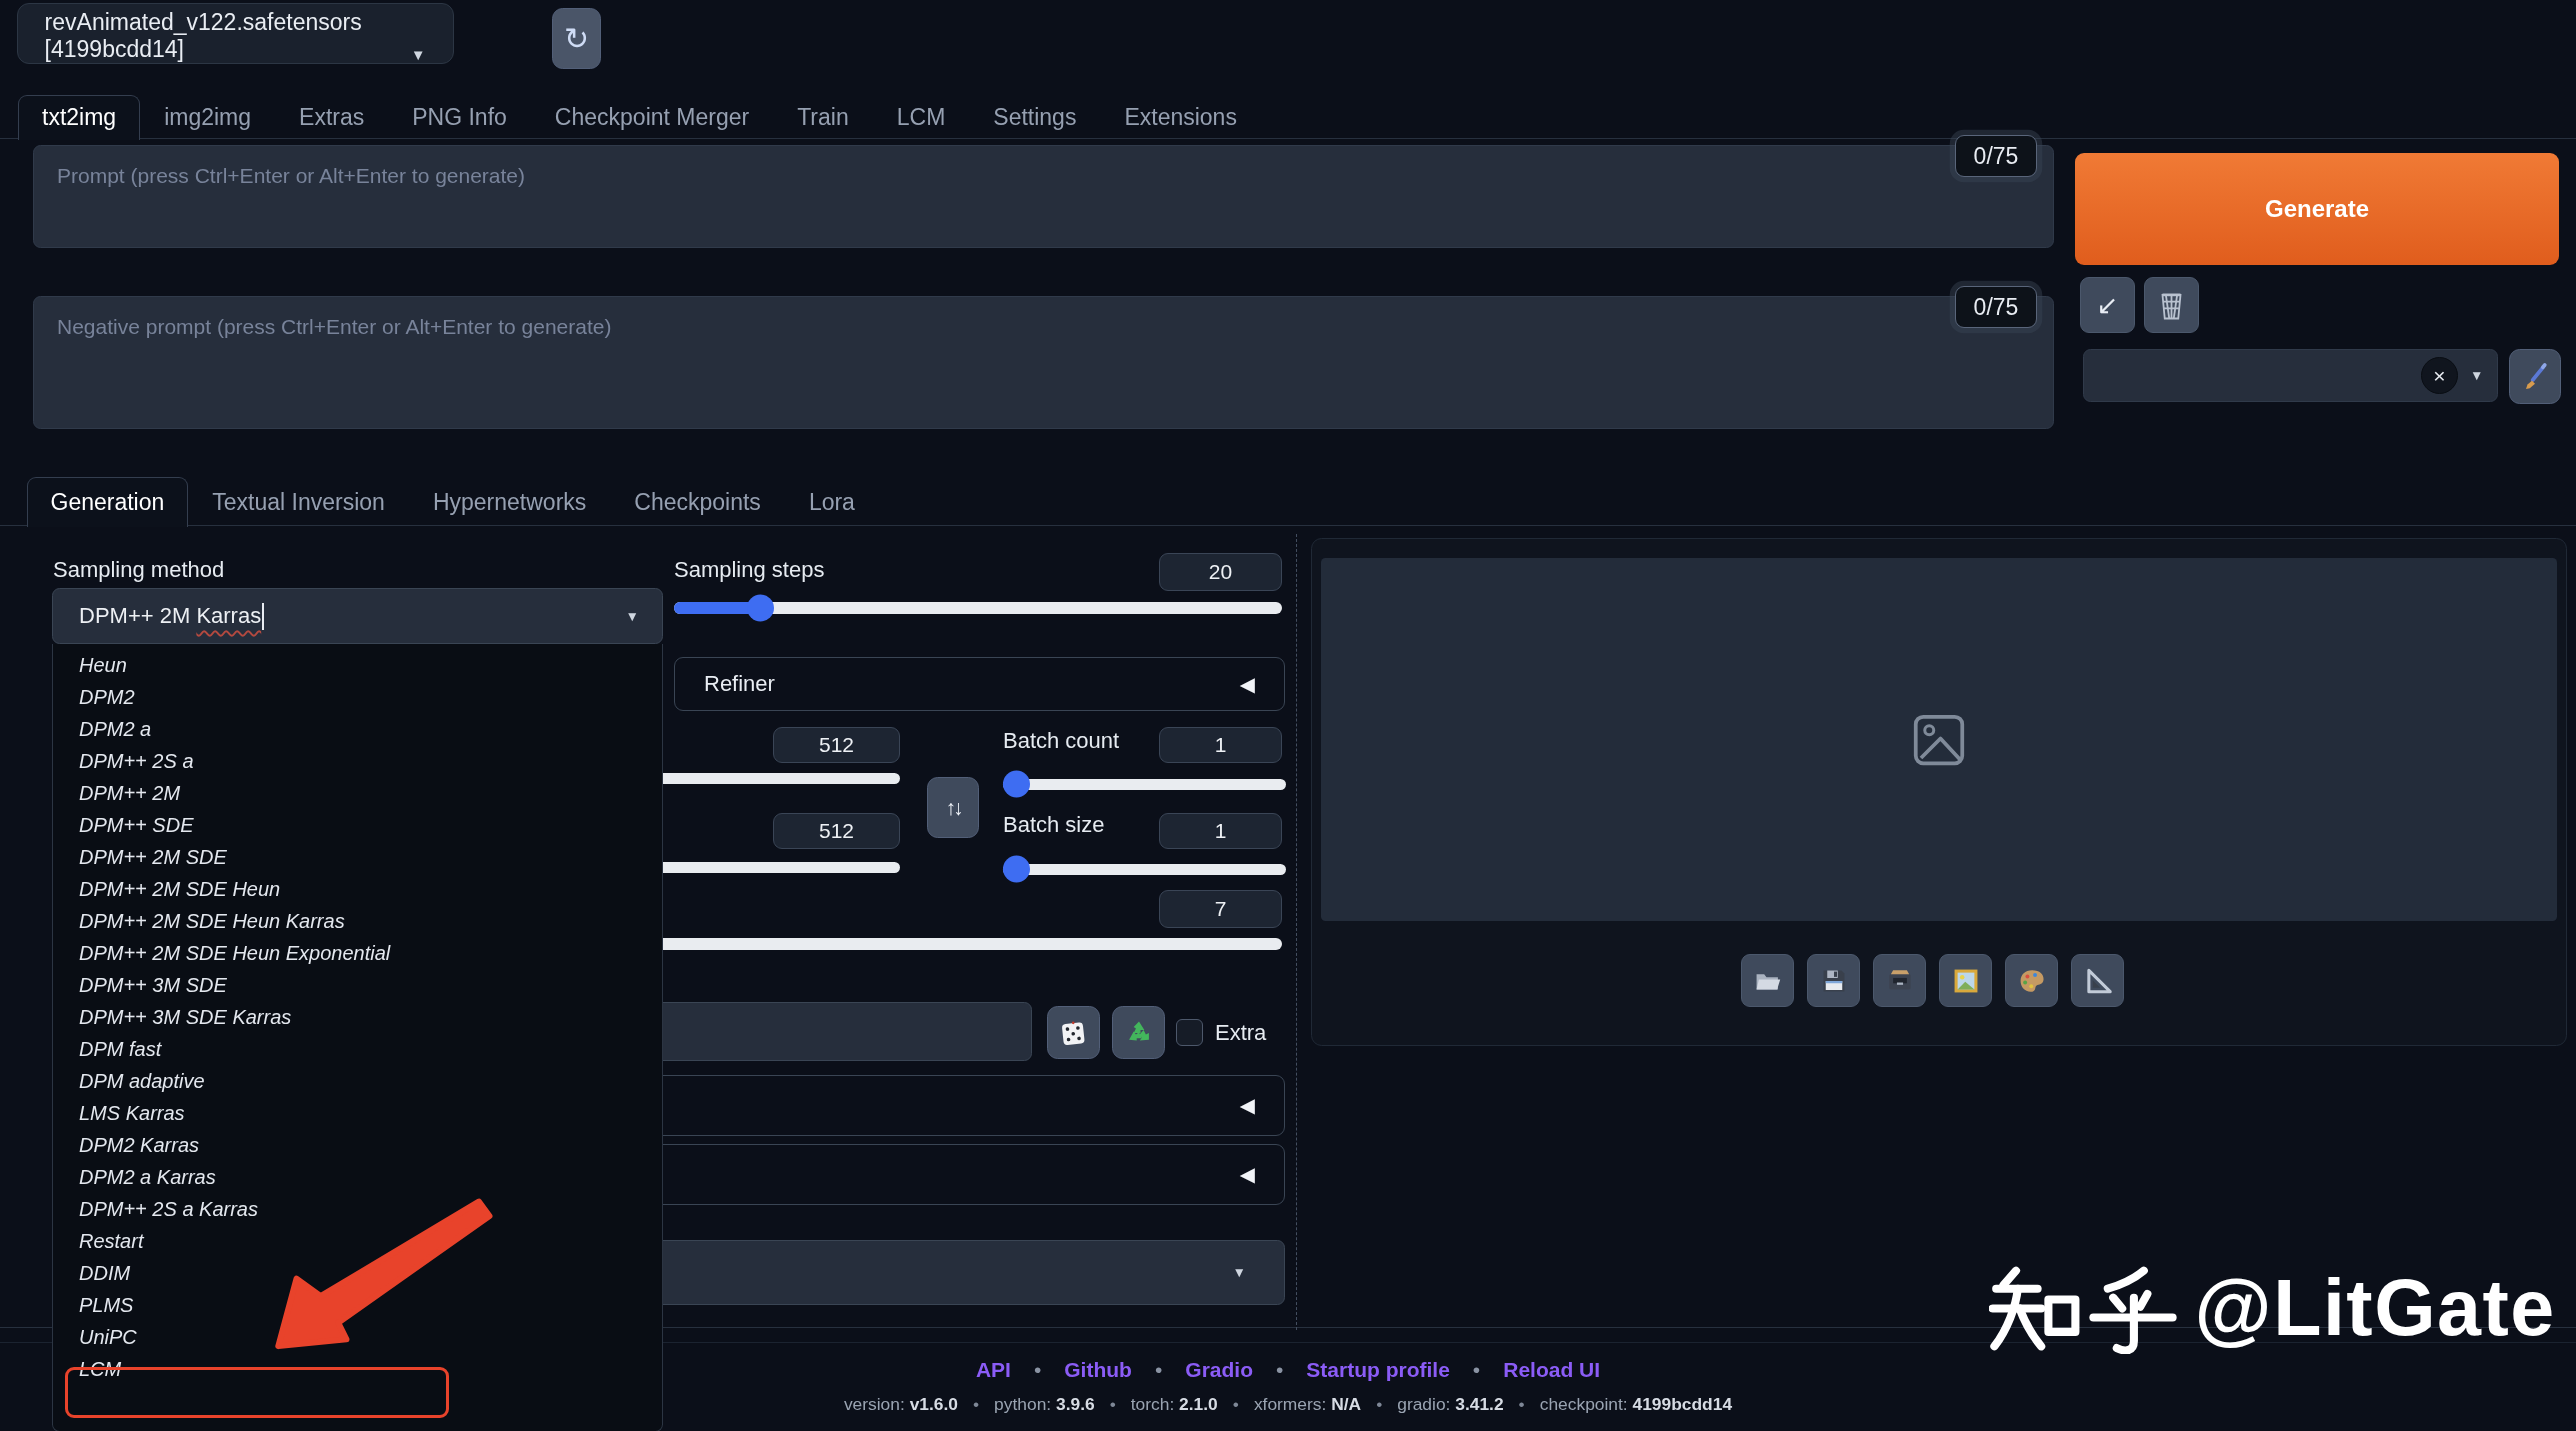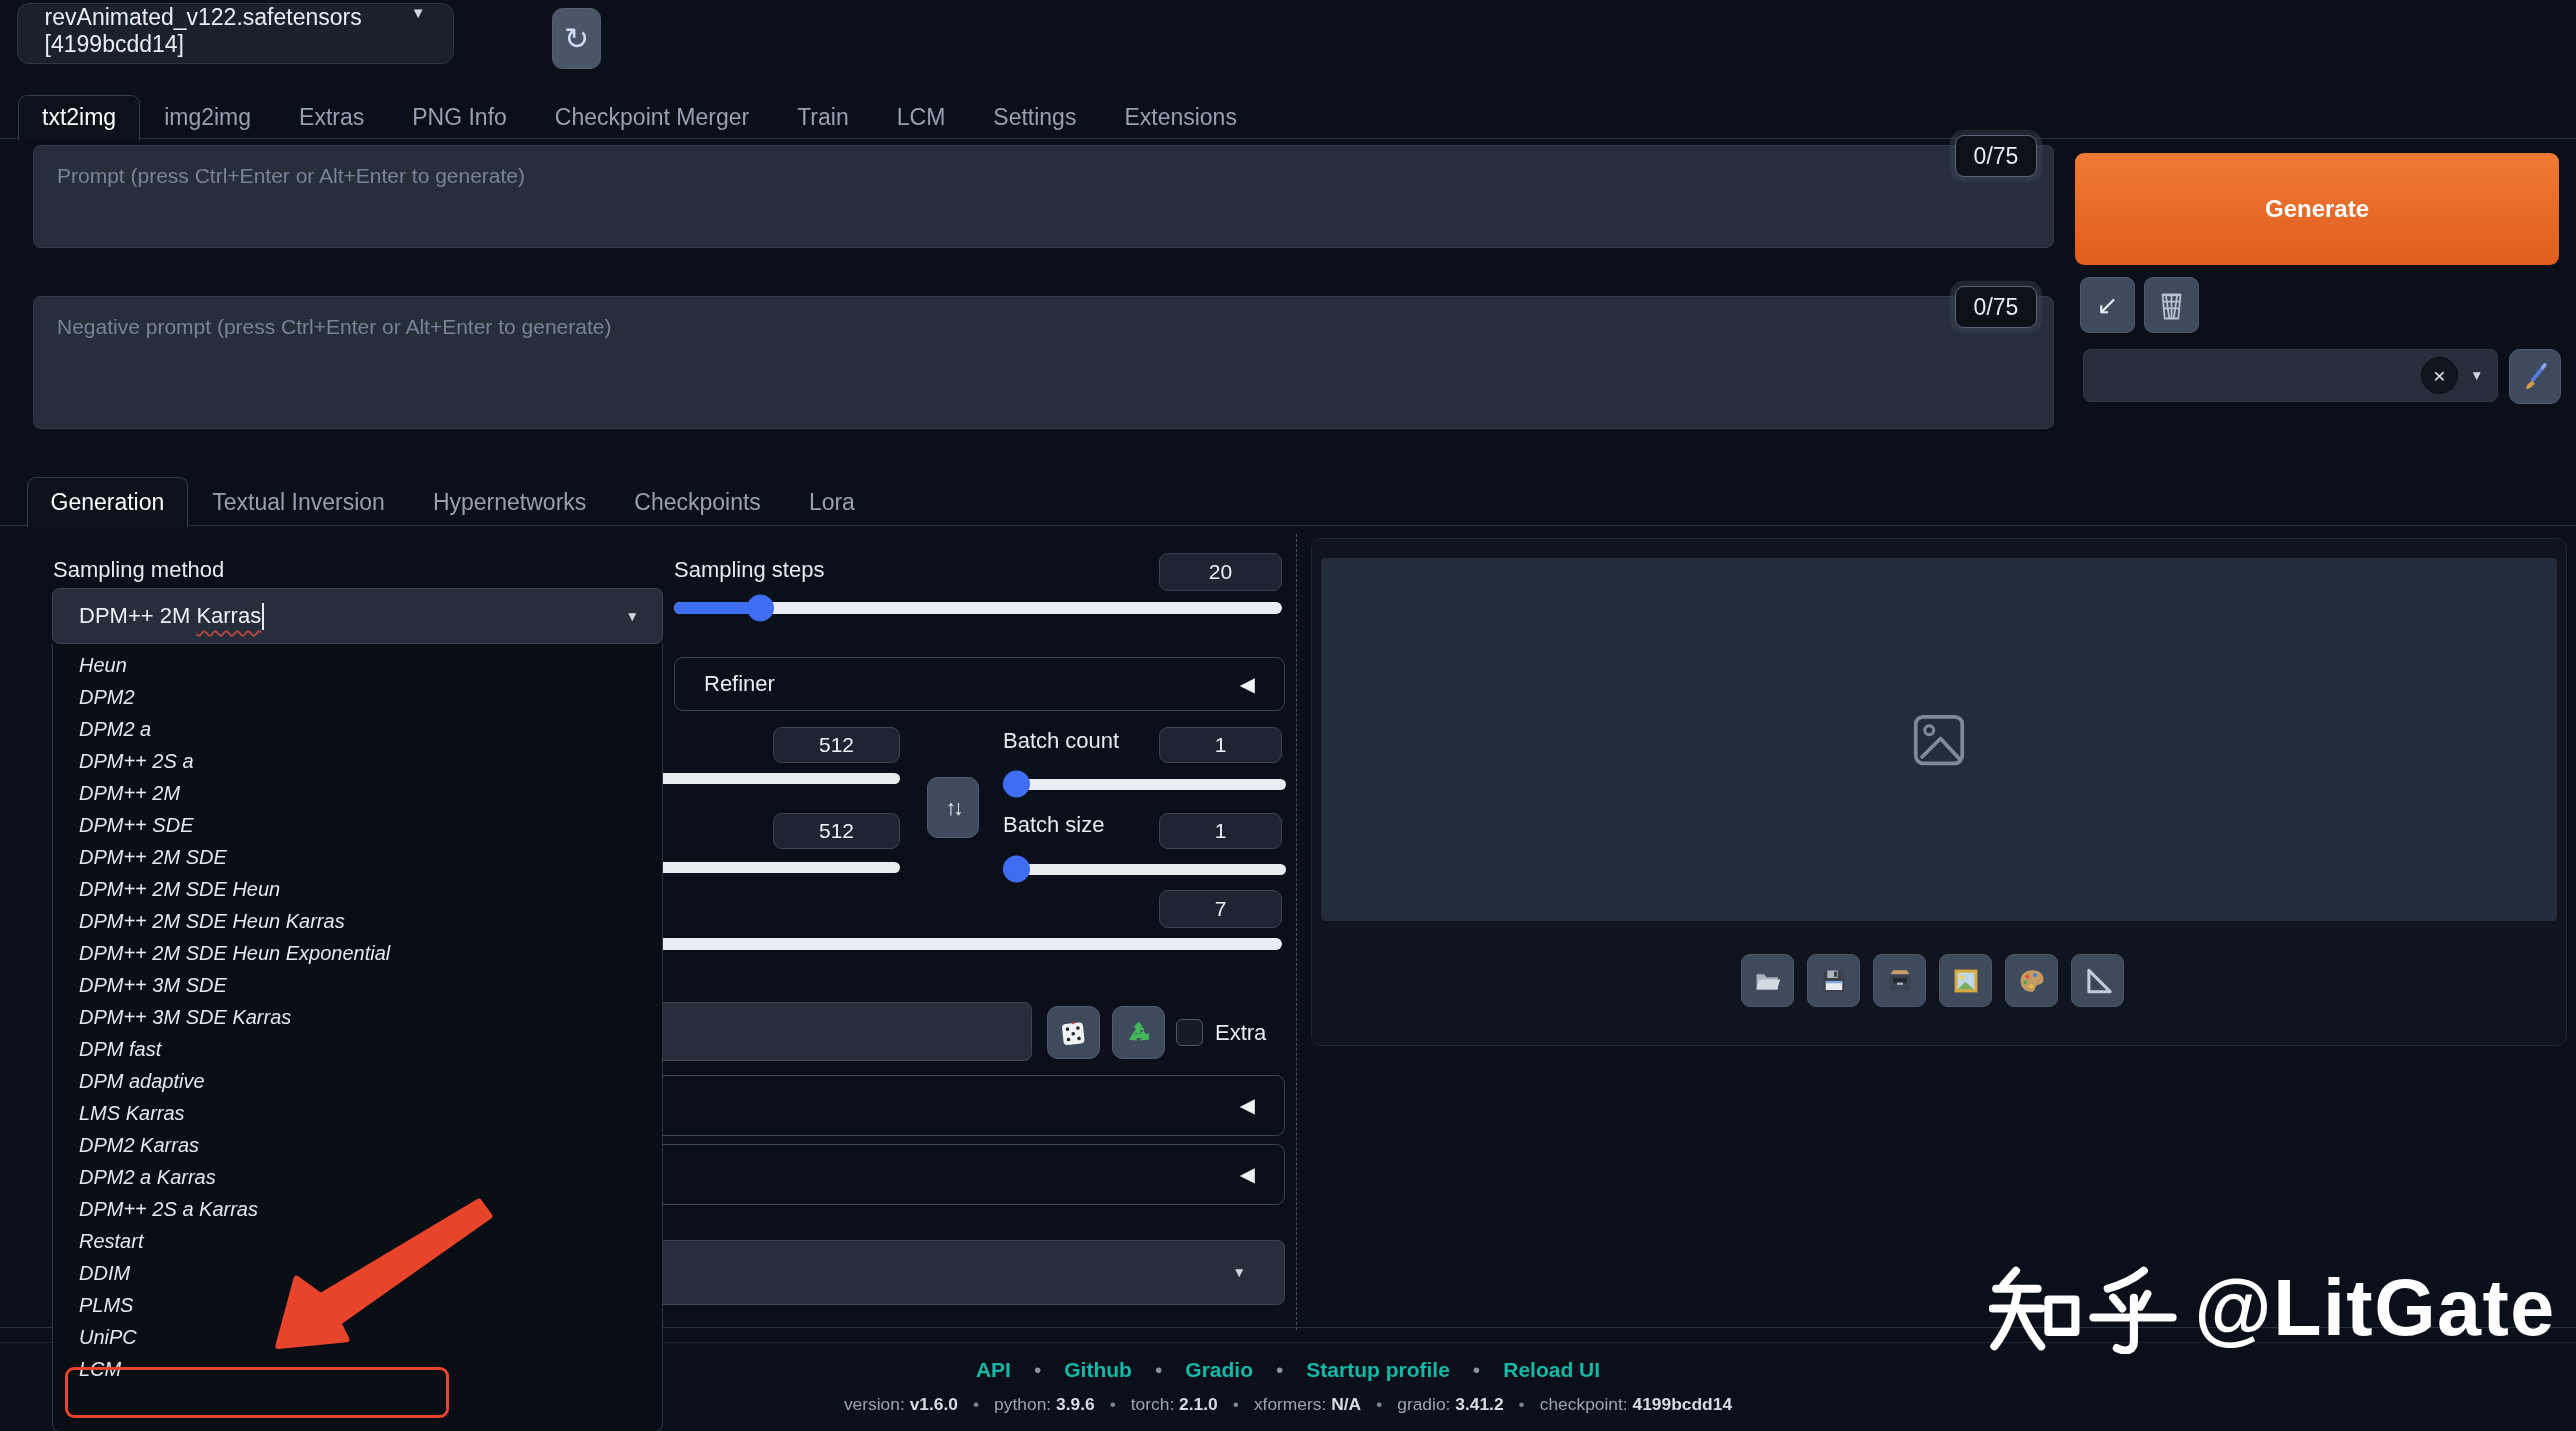--- a/index.html
+++ b/index.html
@@ -2,21 +2,21 @@
 <html style="font-size:12px"><head>
 <meta charset="utf-8">
 <style>
   html,body{margin:0;padding:0;background:#06080f;}
   .screen{position:relative;width:2576px;height:1432px;background:#0b0f19;overflow:hidden;
           font-family:"Liberation Sans", sans-serif;color:#e7ebf2;}
   .abs{position:absolute;}
 
   
   .model-select{left:16.6px;top:3px;width:437px;height:61px;background:#1a212d;border:0.8px solid #2c3644;
-    border-radius:12px;display:flex;align-items:flex-start;padding:0 27px;box-sizing:border-box;font-size:23px;color:#e9edf3;}
+    border-radius:12px;display:flex;align-items:flex-end;padding:0 27px;box-sizing:border-box;font-size:23px;color:#e9edf3;}
   .model-select .caret{margin-left:auto;font-size:15px;color:#cfd6e0;}
   .icon-btn{background:#46526a;border:0.8px solid #525f78;border-radius:10.6px;display:flex;align-items:center;justify-content:center;cursor:pointer;}
   .refresh-btn{left:552px;top:7.6px;width:47px;height:59px;background:#4a5568;font-size:30px;color:#cfdcf5;}
 
   
   .hairline{background:#27303e;height:0.8px;left:0;width:2576px;}
   .tabs{display:flex;}
   .tab{padding:0 23px;height:43px;line-height:43px;font-size:23px;color:#96a0b1;border:0.8px solid transparent;
        border-bottom:none;cursor:pointer;position:relative;}
   .tab.active{color:#ffffff;background:#0c111b;border-color:#343e4f;border-radius:9px 9px 0 0;z-index:3;height:44px;}
@@ -79,21 +79,21 @@
   
   .right-shell{left:1311px;top:538px;width:1254px;height:506px;background:#0f141e;border:0.8px solid #20293600;
     border:0.8px solid #202936;border-radius:10.6px;z-index:4;}
   .gallery{left:1321px;top:558px;width:1236px;height:363px;background:#232c3a;border-radius:4.5px;z-index:5;
     display:flex;align-items:center;justify-content:center;}
   .out-btn{width:51px;height:51px;background:#3f4a5c;border:0.8px solid #4b586c;border-radius:9px;
     display:flex;align-items:center;justify-content:center;cursor:pointer;z-index:6;}
 
   
   .footer-links{top:1358px;left:0;width:2576px;display:flex;justify-content:center;align-items:center;z-index:3;}
-  .flink{font-size:21px;font-weight:700;color:#14b8a6;cursor:pointer;}
+  .flink{font-size:21px;font-weight:700;color:#8b5cf6;cursor:pointer;}
   .flink:not(:last-child)::after{content:"\2022";margin:0 23px;color:#8a93a3;font-weight:400;}
   .version-line{top:1394px;left:0;width:2576px;display:flex;justify-content:center;align-items:center;z-index:3;}
   .vitem{font-size:17.4px;color:#9aa4b2;}
   .vitem .vvalue{font-weight:700;color:#d7dce4;}
   .vitem:not(:last-child)::after{content:"\2022";margin:0 15px;color:#7e8796;}
 
   
   .watermark{left:1989px;top:1262px;display:flex;align-items:center;gap:16.6px;z-index:70;}
   .watermark .handle{font-size:79px;font-weight:700;color:#ffffff;letter-spacing:1.5px;}
   .annotation{z-index:60;}

